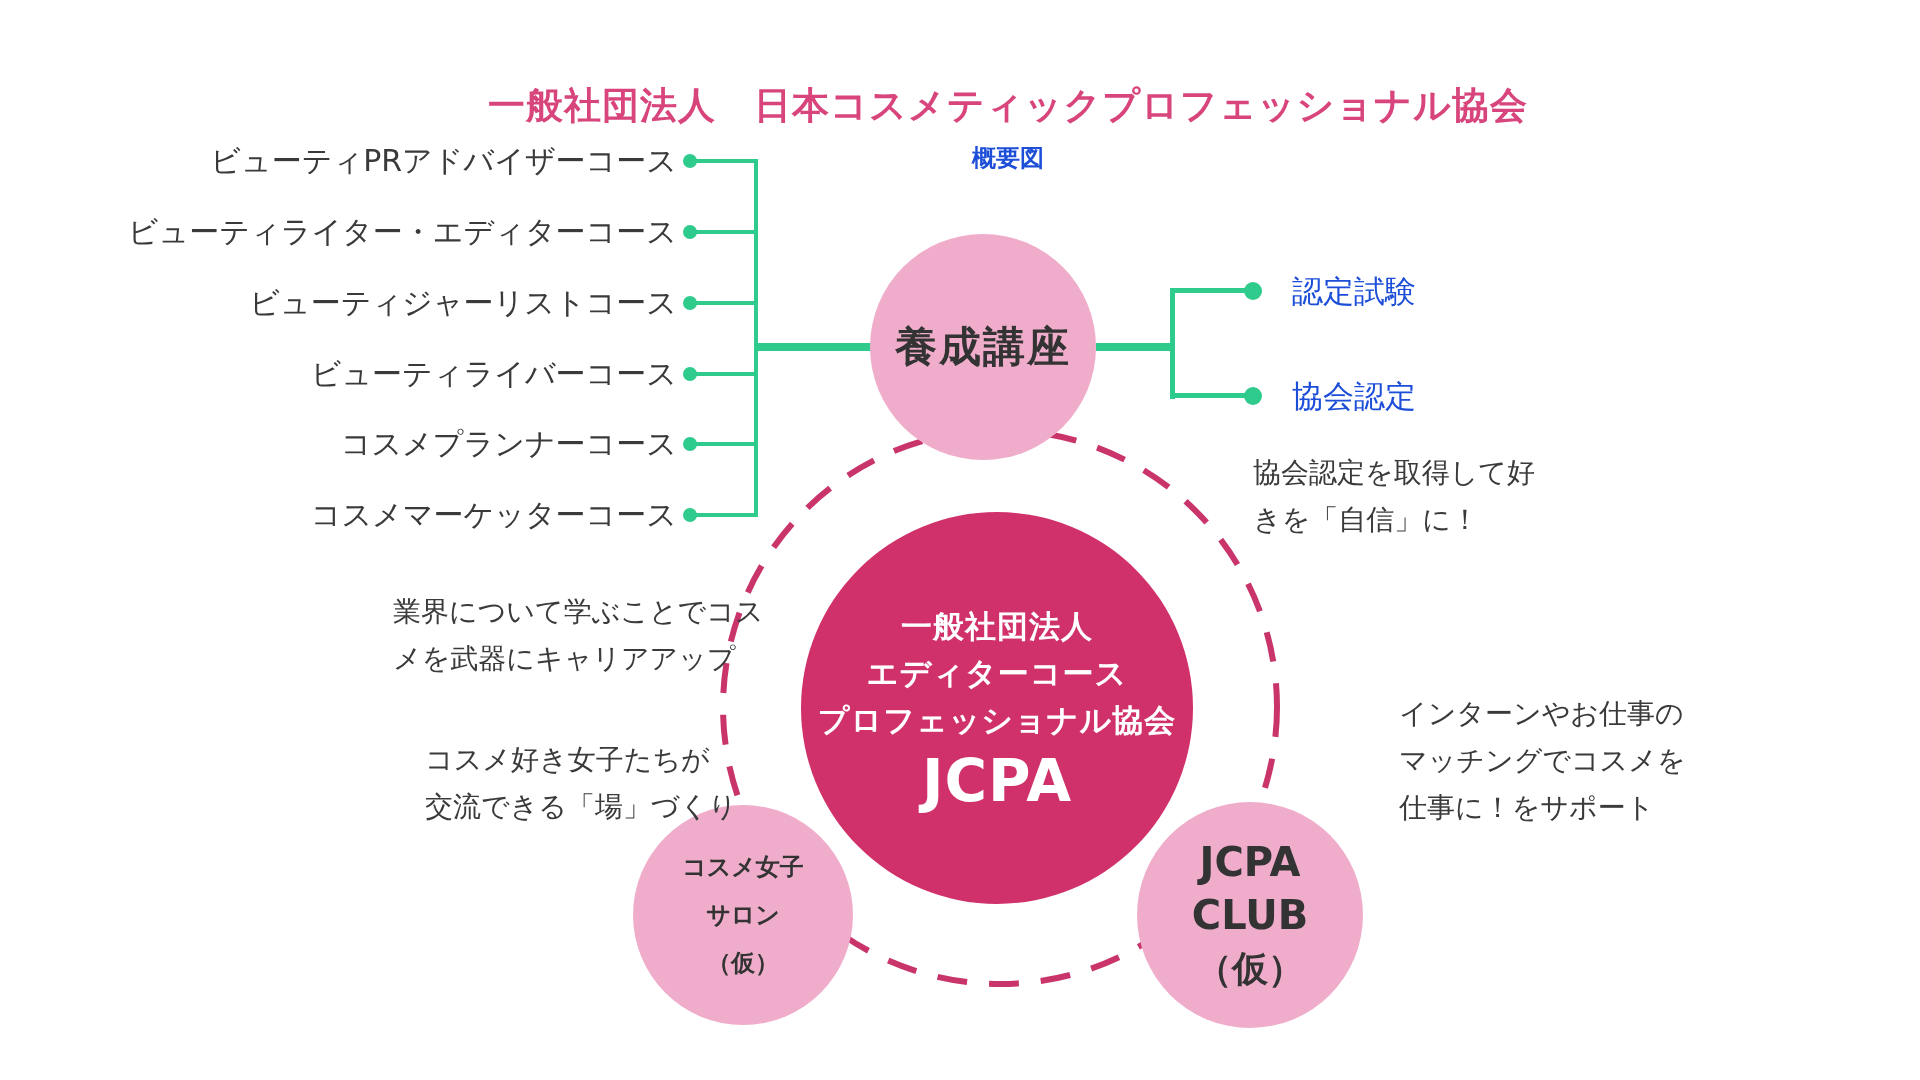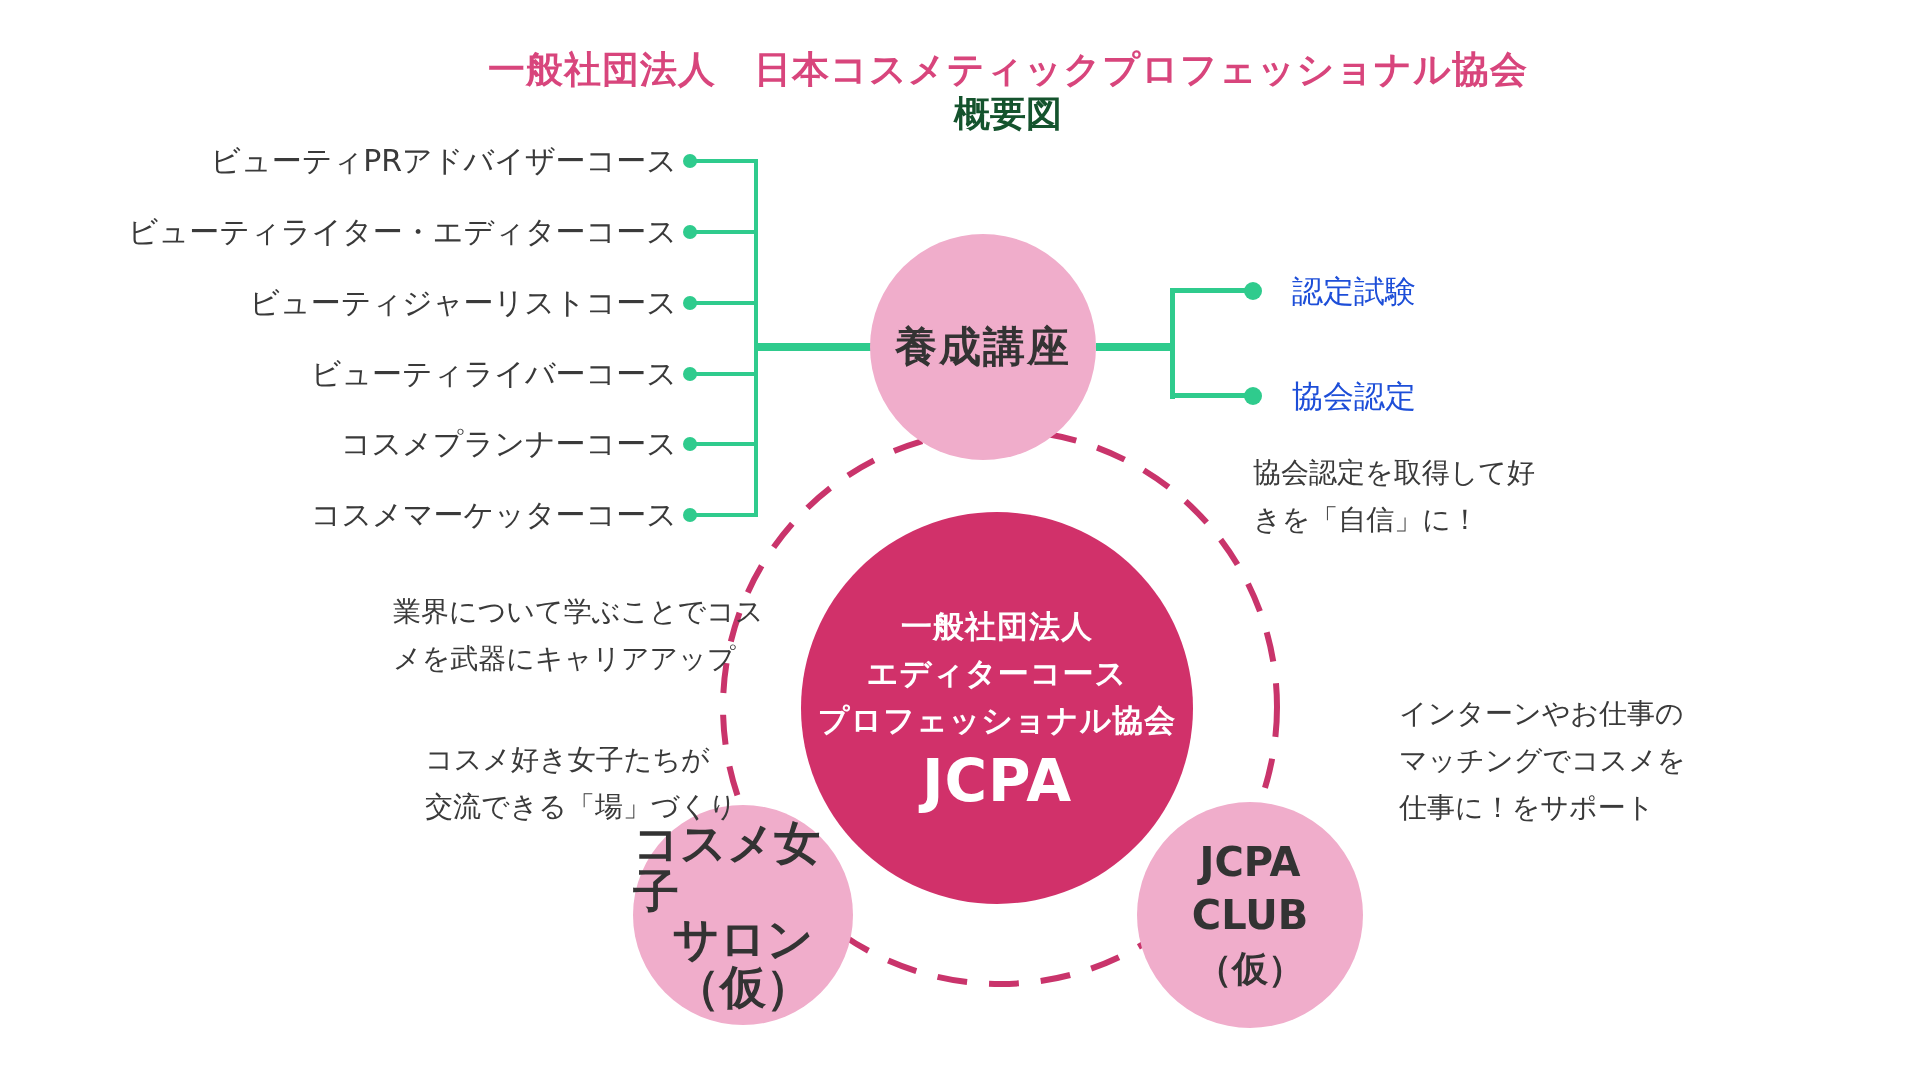--- a/index.html
+++ b/index.html
@@ -2,37 +2,37 @@
 <html><head>
 <meta charset="utf-8">
 <style>
   html,body{margin:0;padding:0;background:#ffffff;}
   .stage{
     position:relative;width:1920px;height:1080px;background:#ffffff;overflow:hidden;
     font-family:"DejaVu Sans",sans-serif;color:#3a3a3a;
   }
   
   .title{position:absolute;top:48px;left:408px;width:1200px;text-align:center;}
-  .title-line1{font-size:37px;font-weight:700;color:#d8457c;letter-spacing:1px;line-height:44px;}
-  .title-line2{font-size:36px;font-weight:700;color:#14532d;line-height:44px;margin-top:0;}
+  .title-line1{font-size:37px;font-weight:700;color:#d8457c;letter-spacing:1px;line-height:44px;margin-top:36px;}
+  .title-line2{font-size:24px;font-weight:700;color:#1d4ed8;line-height:44px;margin-top:8px;}
   
   .course-label{position:absolute;right:1243px;font-size:30px;line-height:32px;white-space:nowrap;color:#3a3a3a;}
   
   .gline{position:absolute;background:#2fcb8d;}
   .gdot{position:absolute;width:14px;height:14px;border-radius:50%;background:#2fcb8d;}
   .gdot-big{position:absolute;width:18px;height:18px;border-radius:50%;background:#2fcb8d;}
   
   .circle{position:absolute;border-radius:50%;display:flex;flex-direction:column;align-items:center;justify-content:center;text-align:left;}
   .c-training{left:870px;top:234px;width:226px;height:226px;background:#f0adcb;}
   .c-training .lbl{font-size:42px;font-weight:700;color:#333333;letter-spacing:2px;}
   .c-center{left:801px;top:512px;width:392px;height:392px;background:#d1316a;color:#ffffff;}
   .c-center .jp{font-size:31px;font-weight:700;line-height:47px;letter-spacing:1px;}
   .c-center .acr{font-size:58px;font-weight:700;line-height:66px;margin-top:4px;letter-spacing:1px;}
   .c-salon{left:633px;top:805px;width:220px;height:220px;background:#f0adcb;}
-  .c-salon .ln{font-size:46px;font-weight:700;line-height:48px;color:#333333;}
+  .c-salon .ln{font-size:24px;font-weight:700;line-height:48px;color:#333333;}
   .c-club{left:1137px;top:802px;width:226px;height:226px;background:#f0adcb;}
   .c-club .ln{font-size:40px;font-weight:700;line-height:53px;color:#333333;}
   .c-club .ln-kari{font-size:36px;font-weight:700;line-height:53px;color:#333333;}
   
   .ring{position:absolute;left:715px;top:422px;}
   
   .cert-label{position:absolute;left:1292px;font-size:31px;line-height:40px;white-space:nowrap;color:#1d4ed8;}
   
   .note{position:absolute;font-size:28px;line-height:47px;color:#3a3a3a;white-space:nowrap;}
 </style>

